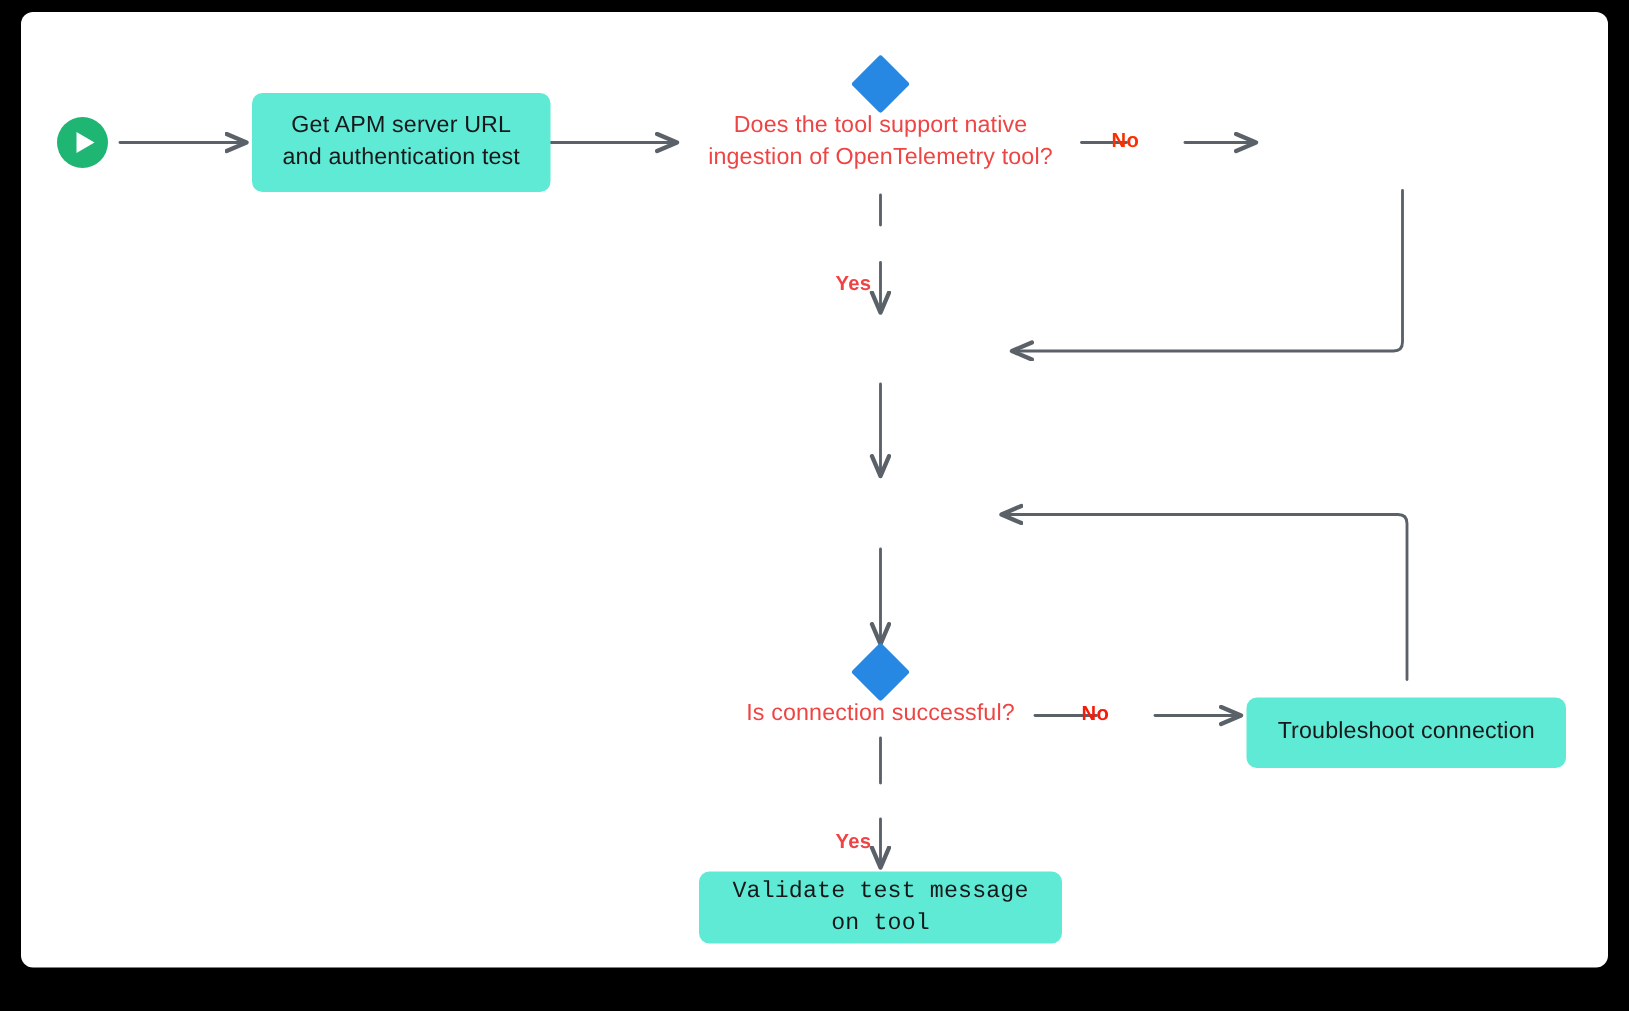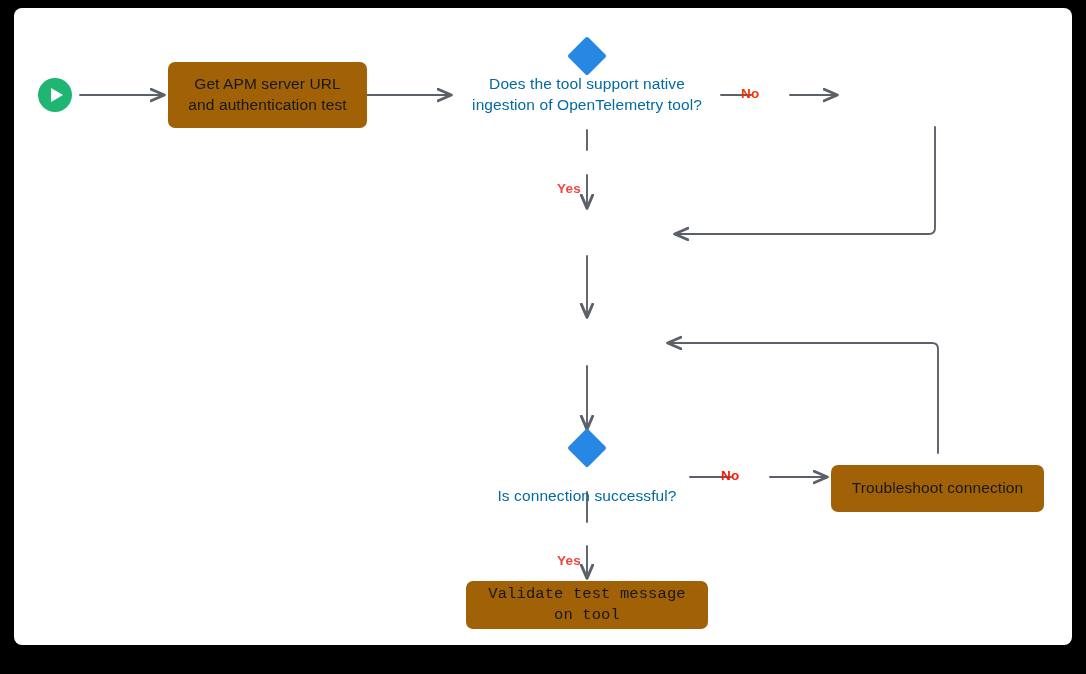--- a/index.html
+++ b/index.html
@@ -32,35 +32,35 @@
     position: absolute;
     left: 0;
     top: 0;
     width: 1086px;
     height: 674px;
     pointer-events: none;
   }
   .node {
     position: absolute;
     box-sizing: border-box;
-    background: #a16207;
+    background: #5eead4;
     border-radius: 7px;
     color: #18181b;
     font-size: 15.5px;
     line-height: 1.35;
     display: flex;
     align-items: center;
     justify-content: center;
     text-align: center;
     padding: 4px 10px;
     letter-spacing: 0.1px;
   }
   .free-text {
     position: absolute;
-    color: #0369a1;
+    color: #ef4444;
     font-size: 15.5px;
     line-height: 1.35;
     text-align: center;
     letter-spacing: 0.1px;
     white-space: pre;
   }
   .edge-label {
     position: absolute;
     font-size: 13.5px;
     font-weight: bold;
@@ -147,19 +147,19 @@
 
 
   <div class="node" style="left:831px; top:453px; width:213px; height:47px;margin-top:12px;">Troubleshoot  connection</div>
 
   <div class="node" style="left:466px; top:581px; width:242px; height:48px;font-family:Liberation Mono, monospace;">Validate test message on tool</div>
 
   <div class="diamond" style="left:573px; top:42px; width:28px; height:28px;"></div>
   <div class="free-text" style="left:447px; top:74px; width:280px;"><span>Does the tool support native</span><br><span>ingestion of OpenTelemetry tool?</span></div>
 
   <div class="diamond" style="left:573px; top:434px; width:28px; height:28px;"></div>
-  <div class="free-text" style="left:467px; top:466px; width:240px;margin-top:20px;">Is connection successful?</div>
+  <div class="free-text" style="left:467px; top:466px; width:240px;">Is connection successful?</div>
 
   <div class="edge-label lbl-yes" style="left:557px; top:152px; width:60px;">Yes</div>
   <div class="edge-label lbl-no" style="left:741px; top:86px; width:60px;">No</div>
   <div class="edge-label lbl-yes" style="left:557px; top:524px; width:60px;">Yes</div>
   <div class="edge-label lbl-no2" style="left:721px; top:468px; width:60px;">No</div>
 </div>
 
 </body></html>

